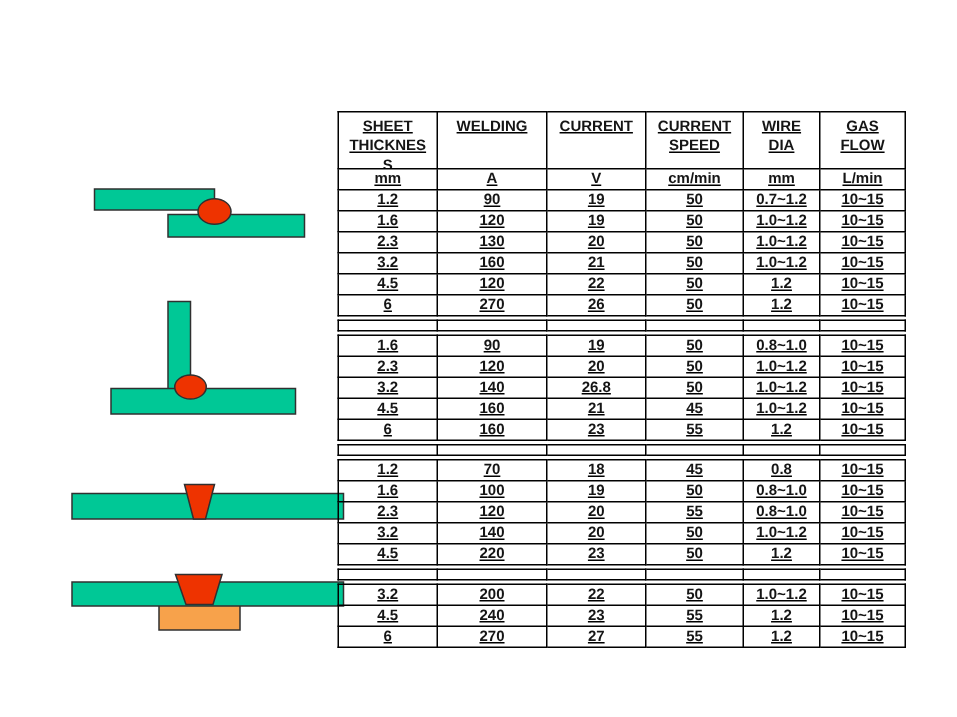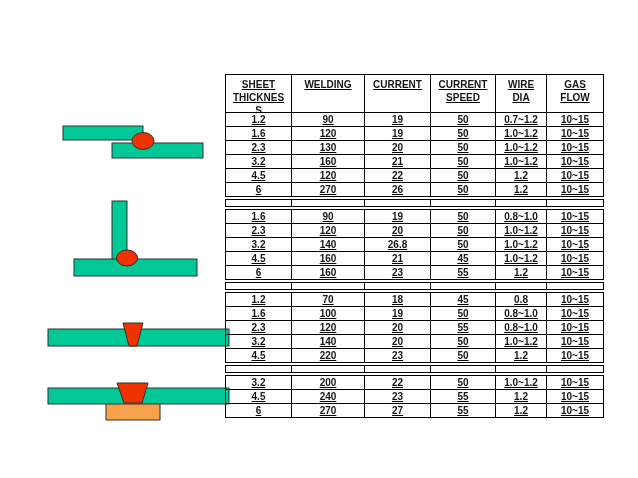--- a/index.html
+++ b/index.html
@@ -106,20 +106,28 @@
                 <div>DIA</div>
               </div>
             </th>
             <th>
               <div class="hcell">
                 <div>GAS</div>
                 <div>FLOW</div>
               </div>
             </th>
           </tr>
+          <tr class="unit">
+            <td>mm</td>
+            <td>A</td>
+            <td>V</td>
+            <td>cm/min</td>
+            <td>mm</td>
+            <td>L/min</td>
+          </tr>
           <tr class="drow">
             <td>1.2</td>
             <td>90</td>
             <td>19</td>
             <td>50</td>
             <td>0.7~1.2</td>
             <td>10~15</td>
           </tr>
           <tr class="drow">
             <td>1.6</td>

